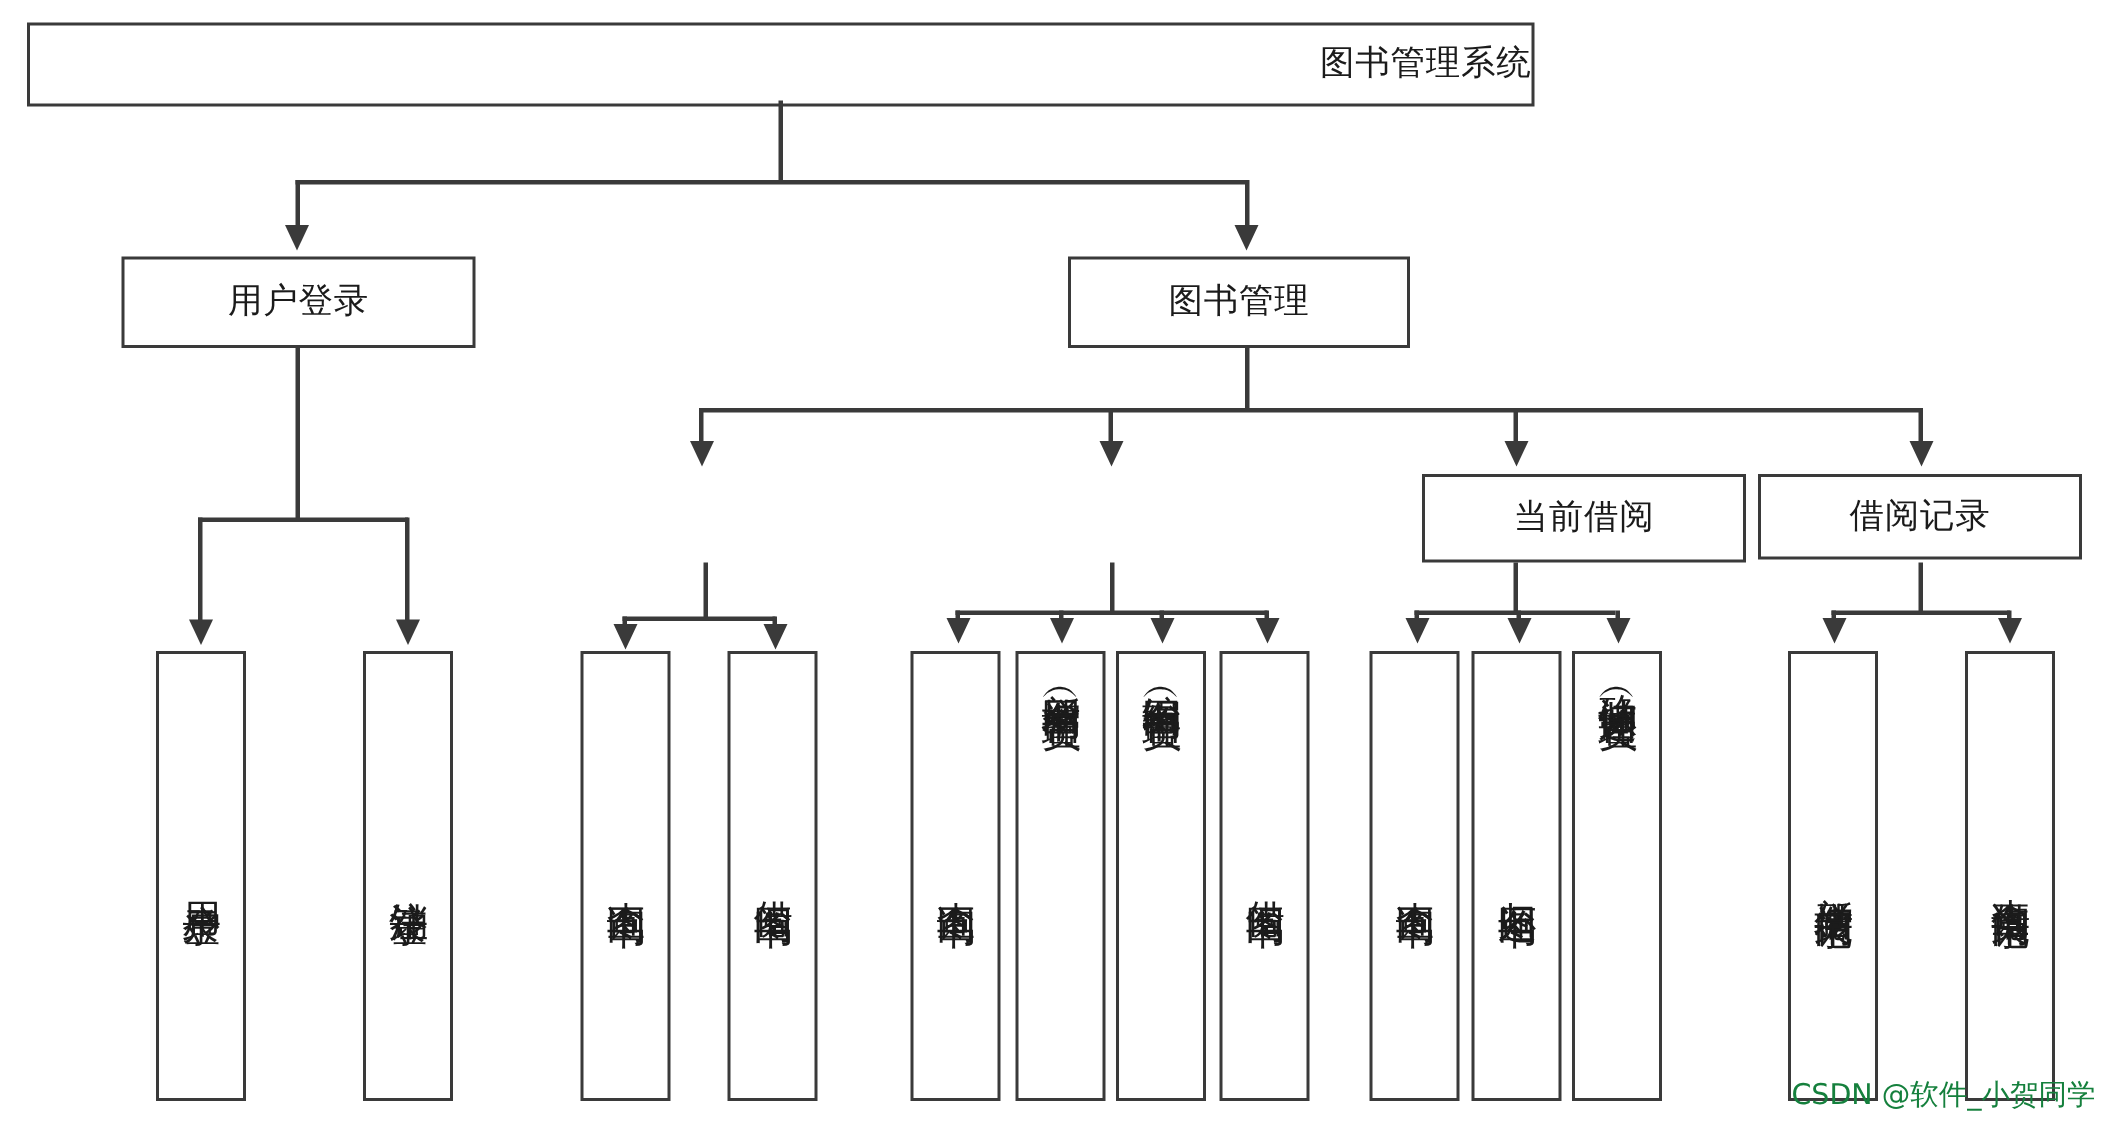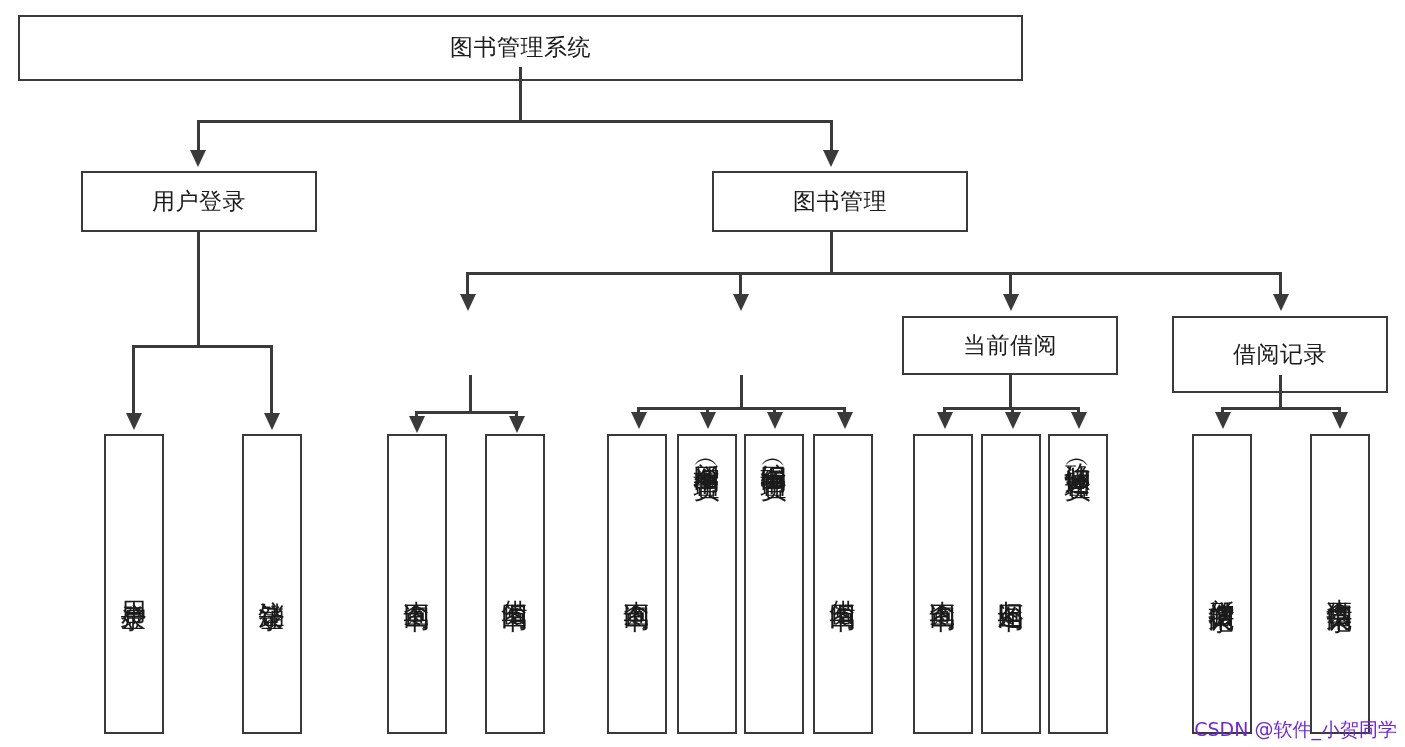--- a/index.html
+++ b/index.html
@@ -72,47 +72,47 @@
     height: 0;
     border-left: 8px solid transparent;
     border-right: 8px solid transparent;
     border-top: 17px solid #3a3a3a;
   }
   .watermark {
     position: absolute;
     right: 8px;
     bottom: 4px;
     font-size: 19px;
-    color: #6d28d9;
+    color: #15803d;
     white-space: nowrap;
     font-family: "DejaVu Sans", "Liberation Sans", sans-serif;
   }
 </style>
 </head>
 <body>
 
 <div id="canvas">
 
-  <div class="node root h" style="left:18px; top:15px; width:1005px; height:66px;">
+  <div class="node root h" style="left:18px; top:15px; width:1005px; height:56px;justify-content:flex-end;">
     <span class="lbl">图书管理系统</span>
   </div>
 
   <div class="edge vline" style="left:519px; top:67px; height:53px;"></div>
 
   <div class="edge hline" style="left:197px; top:120px; width:635px;"></div>
 
   <div class="edge vline" style="left:197px; top:120px; height:32px;"></div>
   <div class="arrow" style="left:190px; top:150px;"></div>
   <div class="edge vline" style="left:830px; top:120px; height:32px;"></div>
   <div class="arrow" style="left:823px; top:150px;"></div>
 
   <div class="node h" style="left:81px; top:171px; width:236px; height:61px;">
     <span class="lbl">用户登录</span>
   </div>
-  <div class="node h" style="left:712px; top:171px; width:256px; height:61px;">
+  <div class="node h" style="left:712px; top:171px; width:228px; height:61px;">
     <span class="lbl">图书管理</span>
   </div>
 
   <div class="edge vline" style="left:197px; top:232px; height:115px;"></div>
   <div class="edge hline" style="left:132px; top:345px; width:140px;"></div>
   <div class="edge vline" style="left:132px; top:345px; height:70px;"></div>
   <div class="arrow" style="left:126px; top:413px;"></div>
   <div class="edge vline" style="left:270px; top:345px; height:70px;"></div>
   <div class="arrow" style="left:264px; top:413px;"></div>
 
@@ -120,24 +120,24 @@
   <div class="edge hline" style="left:466px; top:272px; width:814px;"></div>
   <div class="edge vline" style="left:466px; top:272px; height:24px;"></div>
   <div class="arrow" style="left:460px; top:294px;"></div>
   <div class="edge vline" style="left:739px; top:272px; height:24px;"></div>
   <div class="arrow" style="left:733px; top:294px;"></div>
   <div class="edge vline" style="left:1009px; top:272px; height:24px;"></div>
   <div class="arrow" style="left:1003px; top:294px;"></div>
   <div class="edge vline" style="left:1279px; top:272px; height:24px;"></div>
   <div class="arrow" style="left:1273px; top:294px;"></div>
 
-  <div class="node h" style="left:902px; top:316px; width:216px; height:59px;">
+  <div class="node h" style="left:948px; top:316px; width:216px; height:59px;">
     <span class="lbl">当前借阅</span>
   </div>
-  <div class="node h" style="left:1172px; top:316px; width:216px; height:77px;">
+  <div class="node h" style="left:1172px; top:316px; width:216px; height:57px;">
     <span class="lbl">借阅记录</span>
   </div>
 
   <div class="edge vline" style="left:469px; top:375px; height:38px;"></div>
   <div class="edge hline" style="left:415px; top:411px; width:102px;"></div>
   <div class="edge vline" style="left:415px; top:411px; height:8px;"></div>
   <div class="arrow" style="left:409px; top:416px;"></div>
   <div class="edge vline" style="left:515px; top:411px; height:8px;"></div>
   <div class="arrow" style="left:509px; top:416px;"></div>
 

